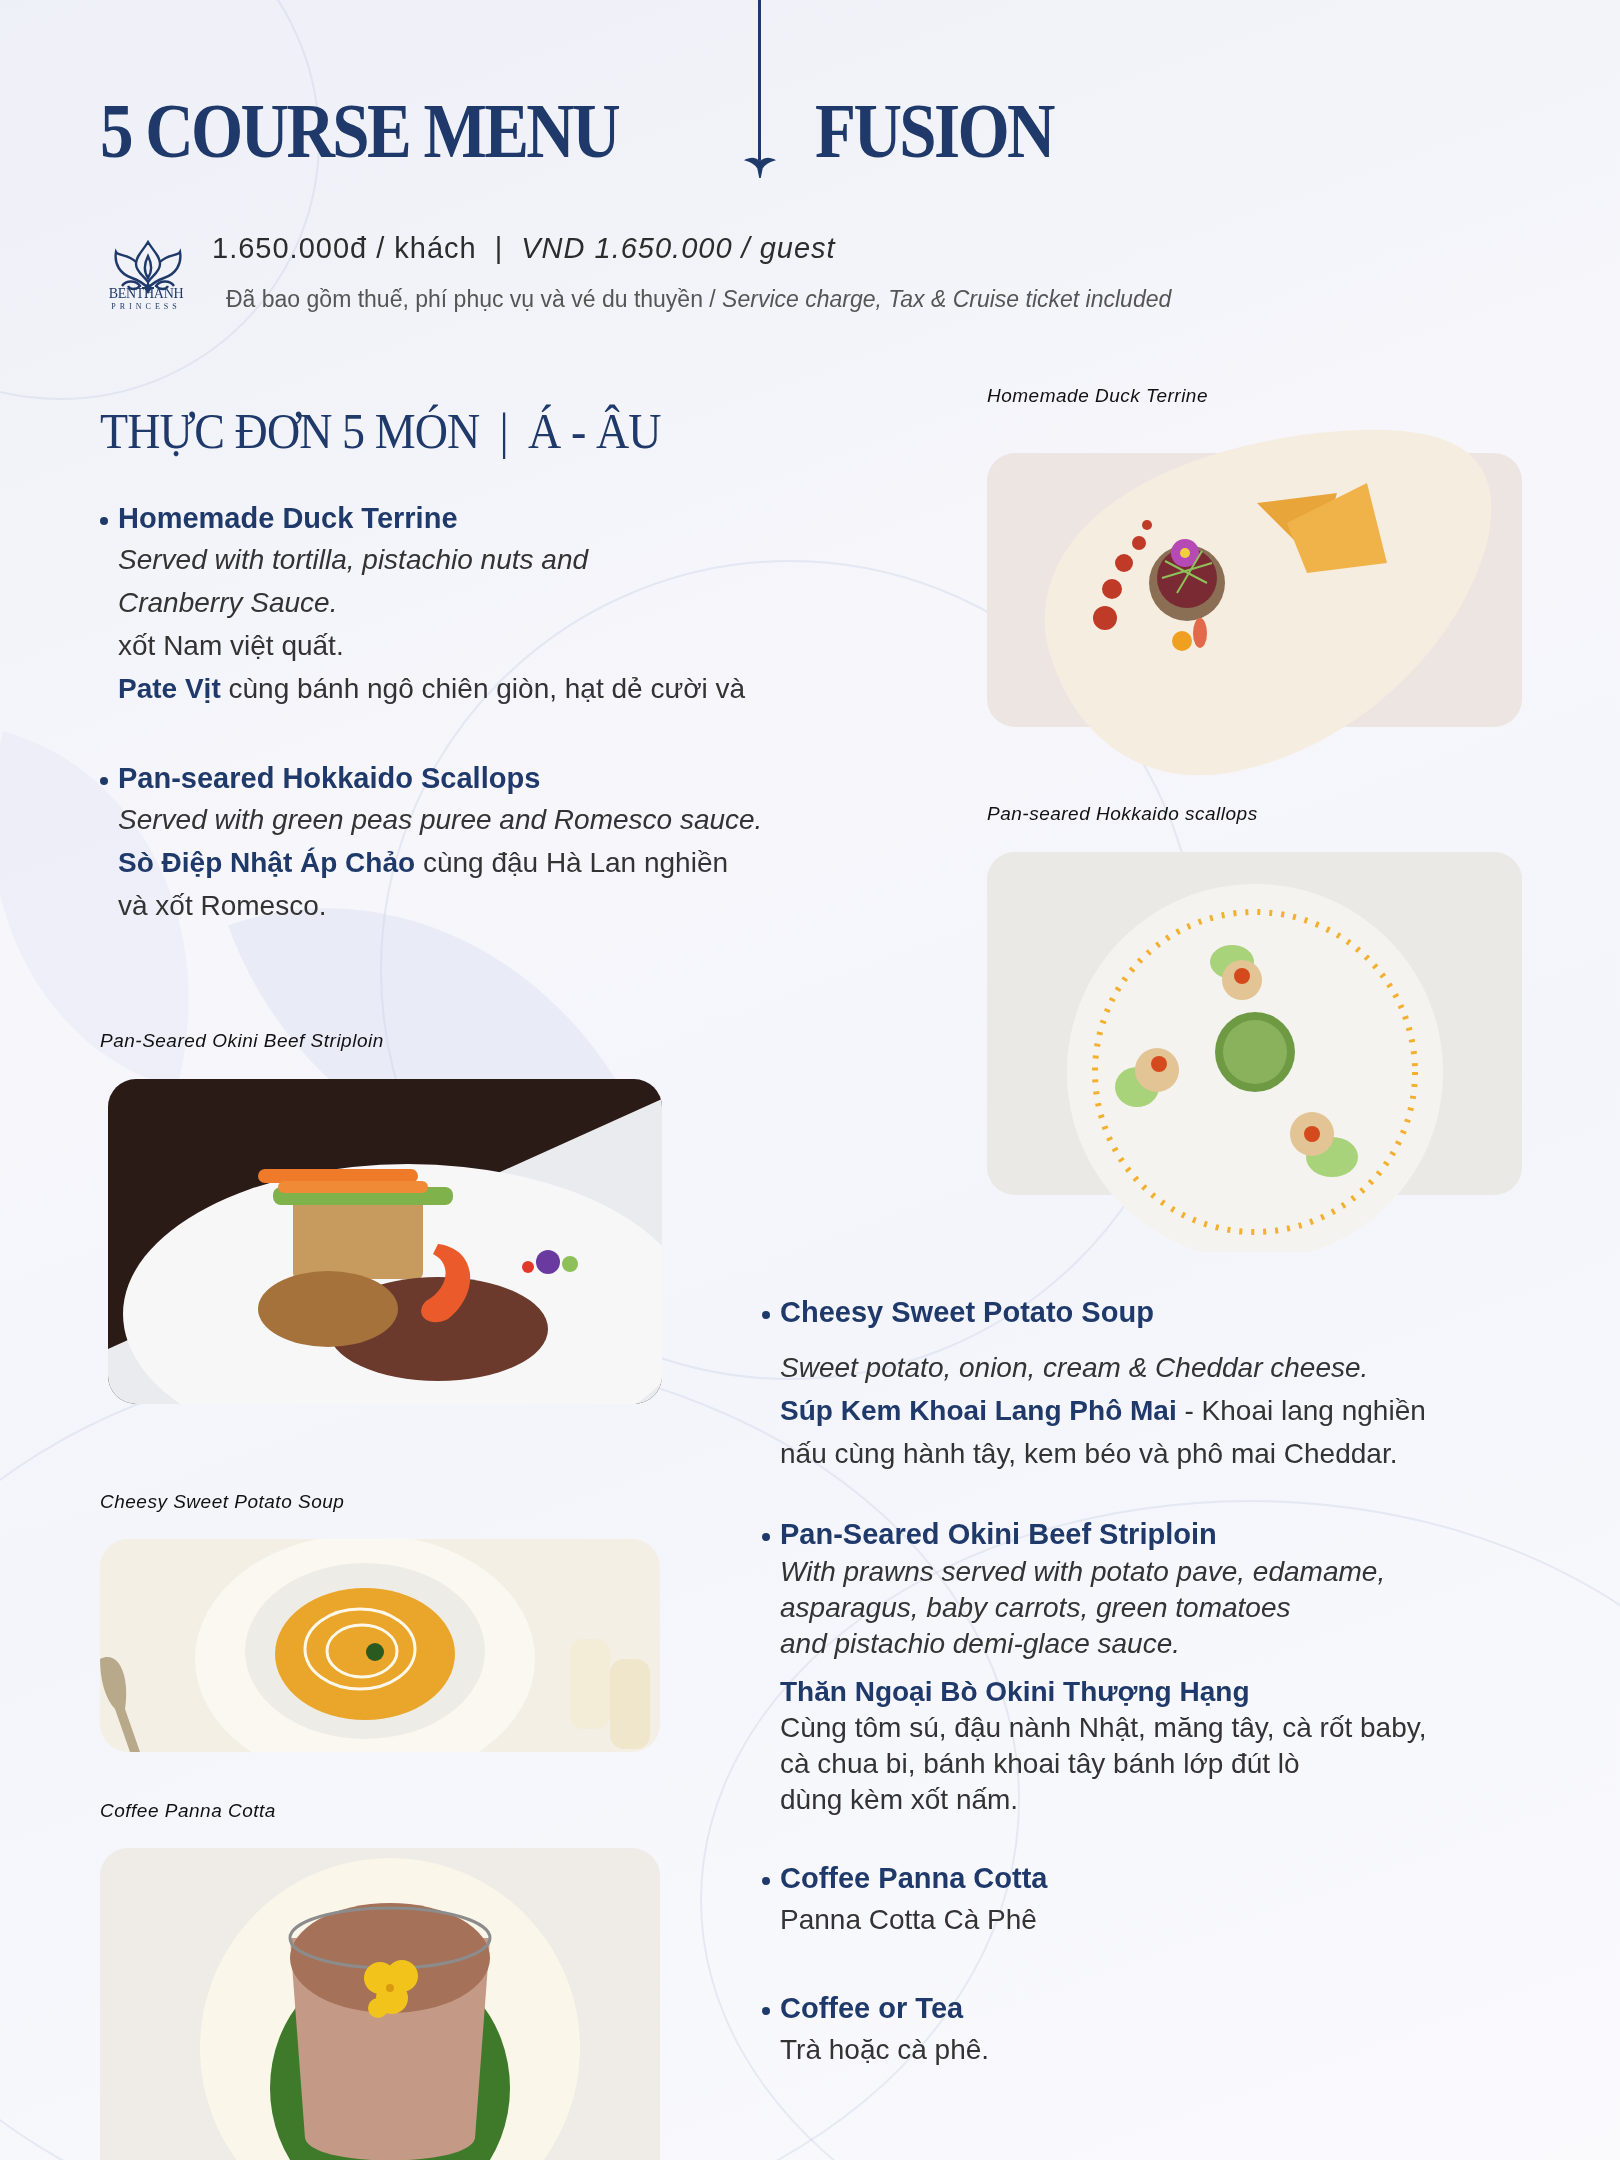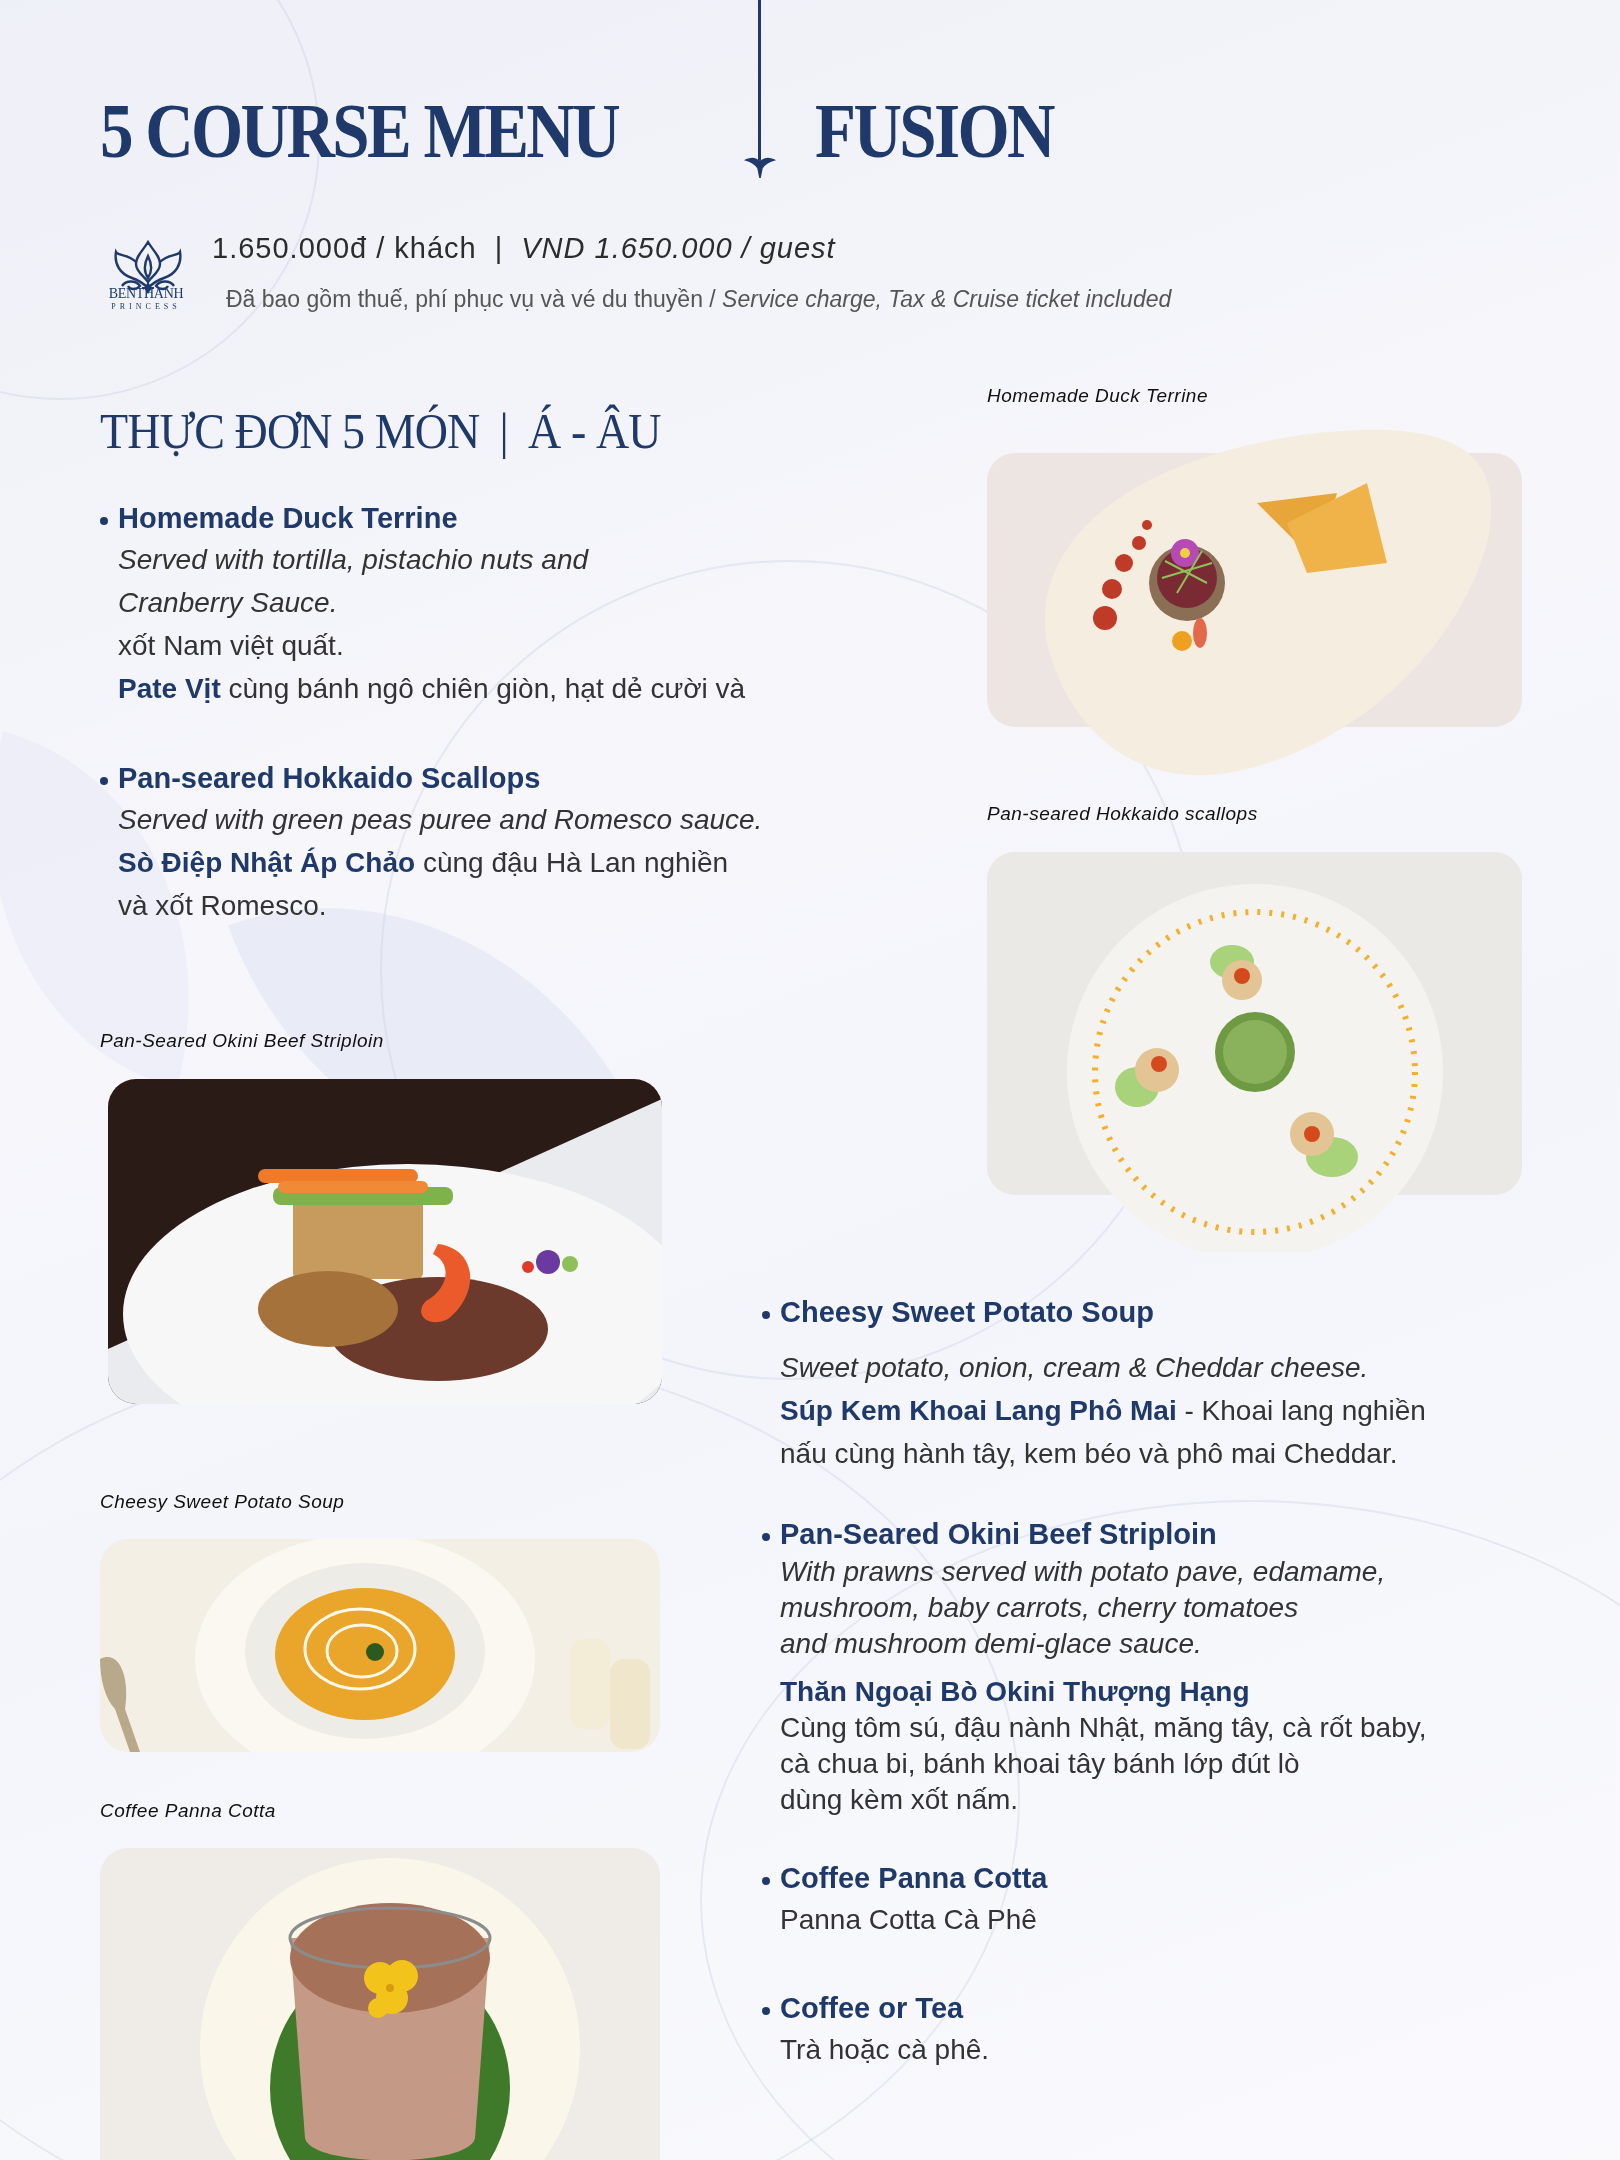--- a/index.html
+++ b/index.html
@@ -140,22 +140,22 @@
 <div class="item" style="left:762px;top:1292px;width:820px;">
   <div class="head">Cheesy Sweet Potato Soup</div>
   <div class="en lh43" style="margin-top:14px;">Sweet potato, onion, cream &amp; Cheddar cheese.</div>
   <div class="vi lh43"><b>Súp Kem Khoai Lang Phô Mai</b><span> - Khoai lang nghiền</span></div>
   <div class="vi lh43">nấu cùng hành tây, kem béo và phô mai Cheddar.</div>
 </div>
 
 <div class="item" style="left:762px;top:1514px;width:820px;">
   <div class="head">Pan-Seared Okini Beef Striploin</div>
   <div class="en lh36">With prawns served with potato pave, edamame,</div>
-  <div class="en lh36">mushroom, baby carrots, cherry tomatoes</div>
-  <div class="en lh36">and mushroom demi-glace sauce.</div>
+  <div class="en lh36">asparagus, baby carrots, green tomatoes</div>
+  <div class="en lh36">and pistachio demi-glace sauce.</div>
   <div class="vi lh36" style="margin-top:12px;"><b>Thăn Ngoại Bò Okini Thượng Hạng</b></div>
   <div class="vi lh36">Cùng tôm sú, đậu nành Nhật, măng tây, cà rốt baby,</div>
   <div class="vi lh36">cà chua bi, bánh khoai tây bánh lớp đút lò</div>
   <div class="vi lh36">dùng kèm xốt nấm.</div>
 </div>
 
 <div class="item" style="left:762px;top:1858px;width:820px;">
   <div class="head">Coffee Panna Cotta</div>
   <div class="vi lh43">Panna Cotta Cà Phê</div>
 </div>

